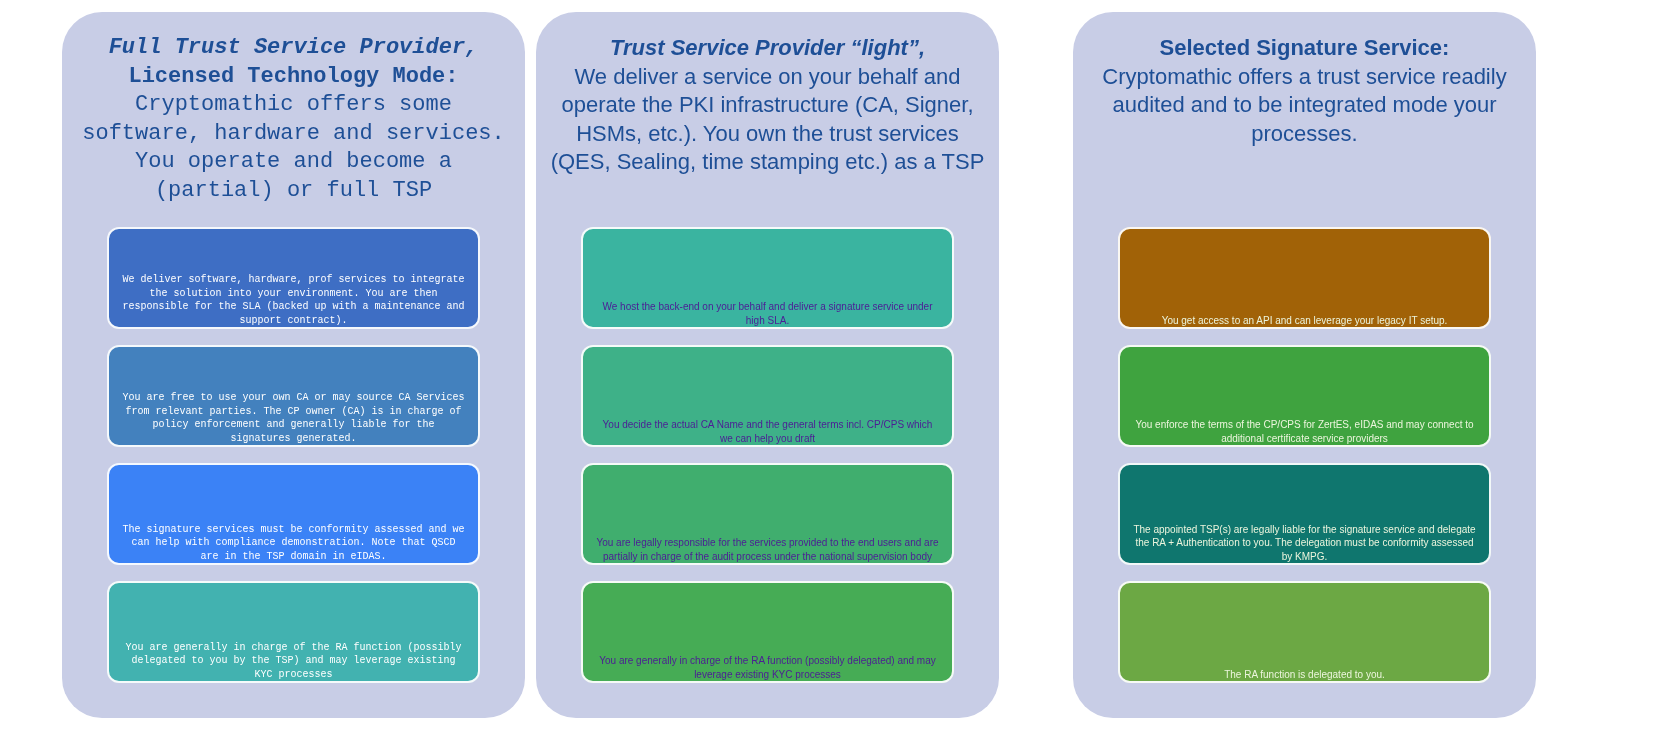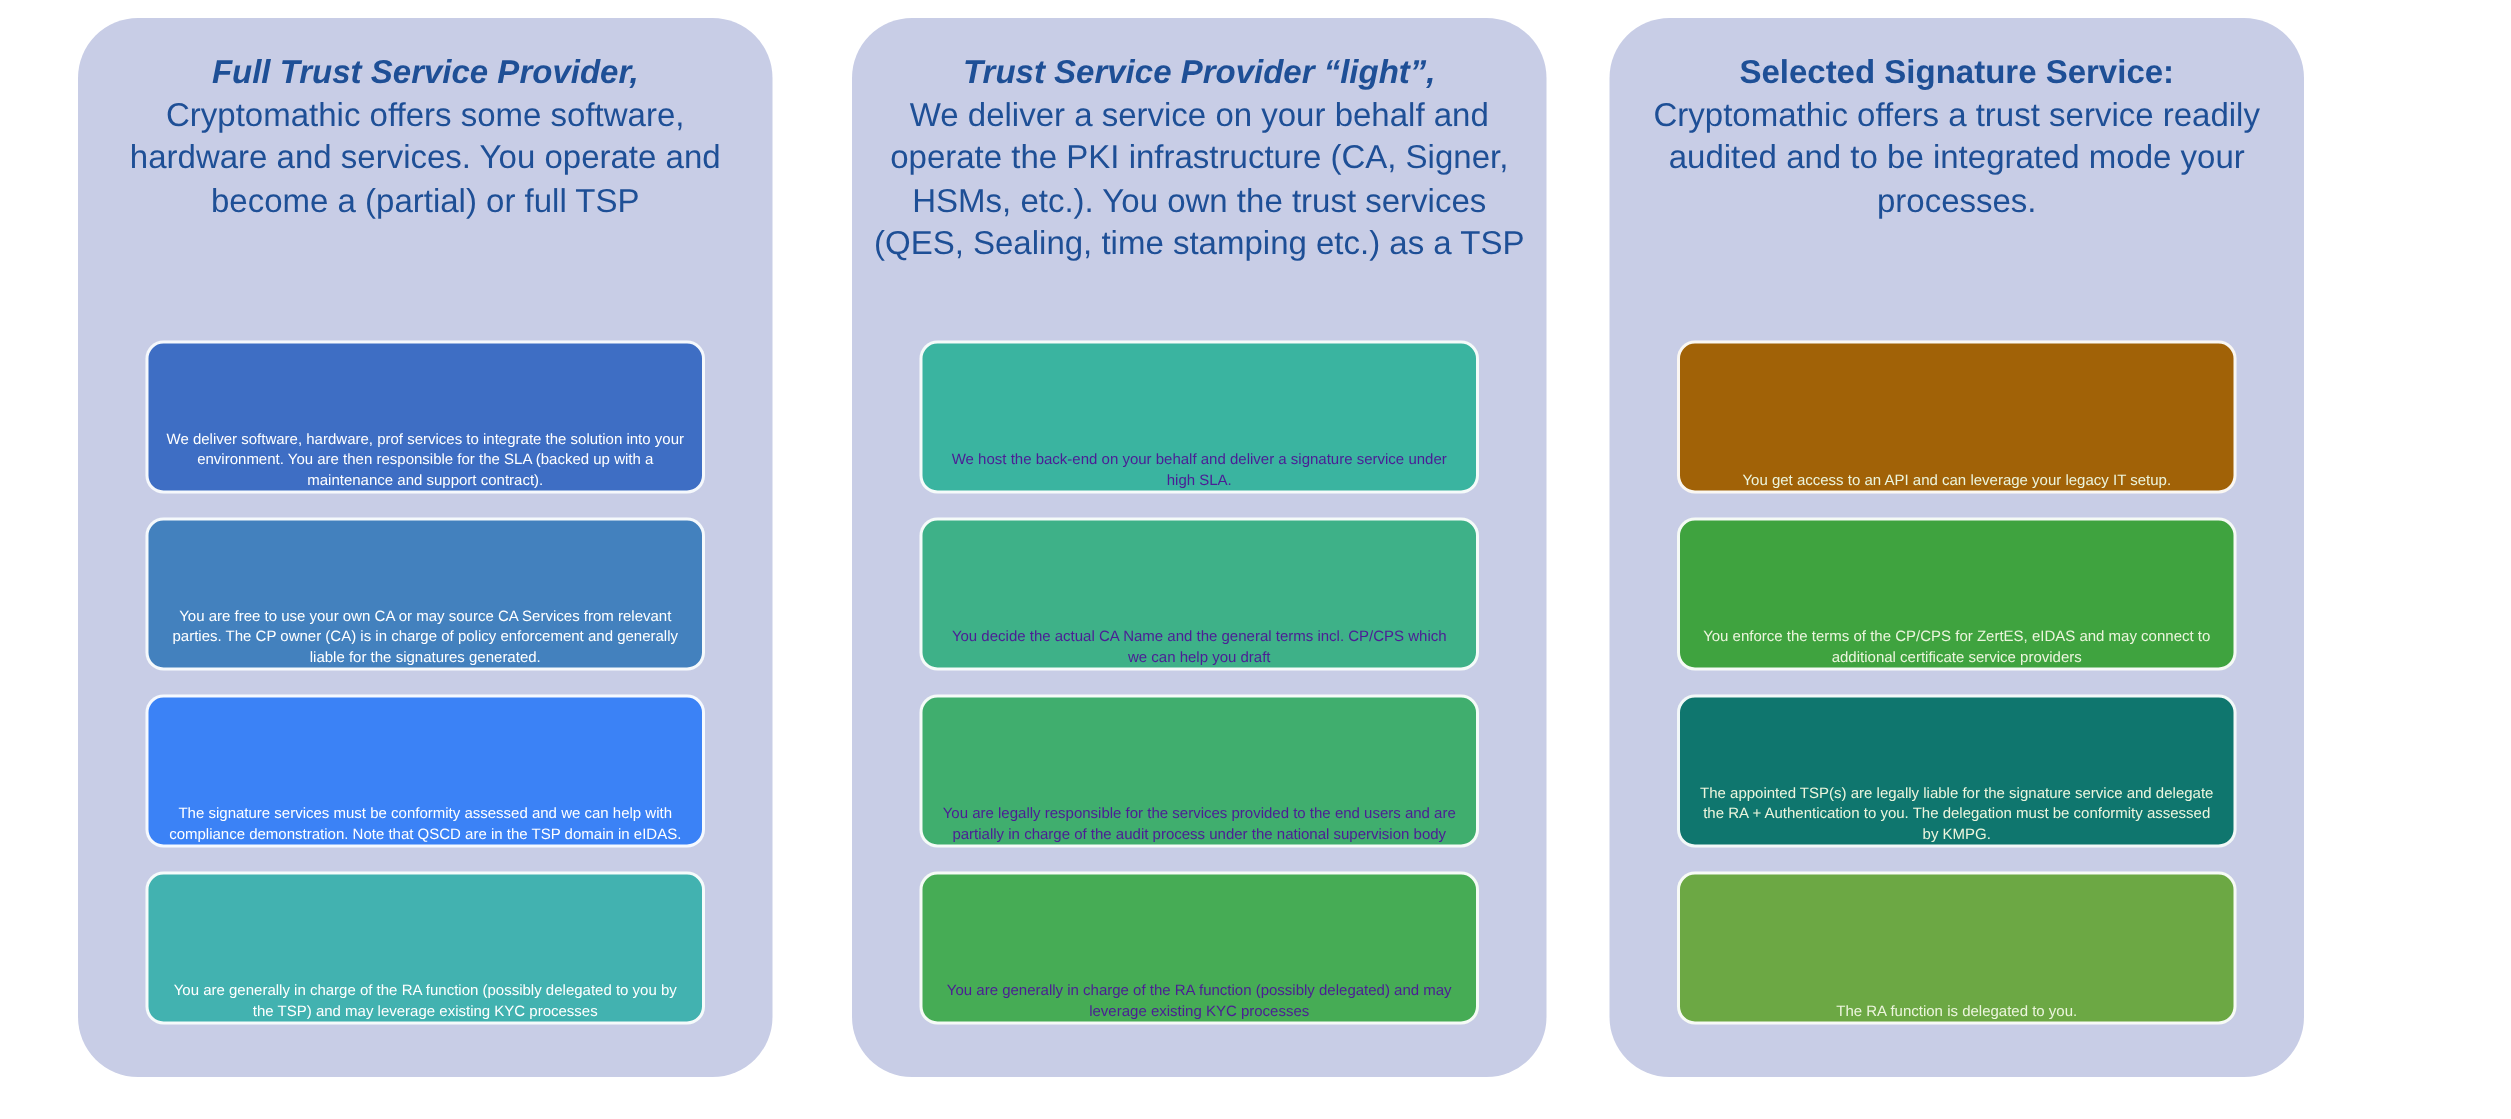--- a/index.html
+++ b/index.html
@@ -58,32 +58,33 @@
     border-radius: 12px;
     display: flex;
     align-items: flex-end;
     justify-content: center;
     padding: 0 12px;
     box-sizing: border-box;
     text-align: center;
     font-size: 10px;
     line-height: 1.35;
   }
-  .card-1 { left: 52px; }
-  .card-2 { left: 568px; }
+  .card-1 { left: 62px; font-family: Liberation Mono, monospace; }
+  .card-2 { left: 536px; }
   .card-3 { left: 1073px; }
 </style>
 </head>
 <body>
 
 <div class="stage">
 
   <div class="card card-1">
     <div class="card-header">
       <div class="title-italic">Full Trust Service Provider,</div>
+      <div class="title-bold">Licensed Technology Mode:</div>
       <div class="desc">Cryptomathic offers some software, hardware and services. You operate and become a (partial) or full TSP</div>
     </div>
     <div class="boxes" style="color: rgb(255, 255, 255);">
       <div class="box" style="background-color: rgb(62, 110, 196);">
         <span>We deliver software, hardware, prof services to integrate the solution into your environment. You are then responsible for the SLA (backed up with a maintenance and support contract).</span>
       </div>
       <div class="box" style="background-color: rgb(67, 129, 190);">
         <span>You are free to use your own CA or may source CA Services from relevant parties. The CP owner (CA) is in charge of policy enforcement and generally liable for the signatures generated.</span>
       </div>
       <div class="box" style="background-color: #3b82f6;">

